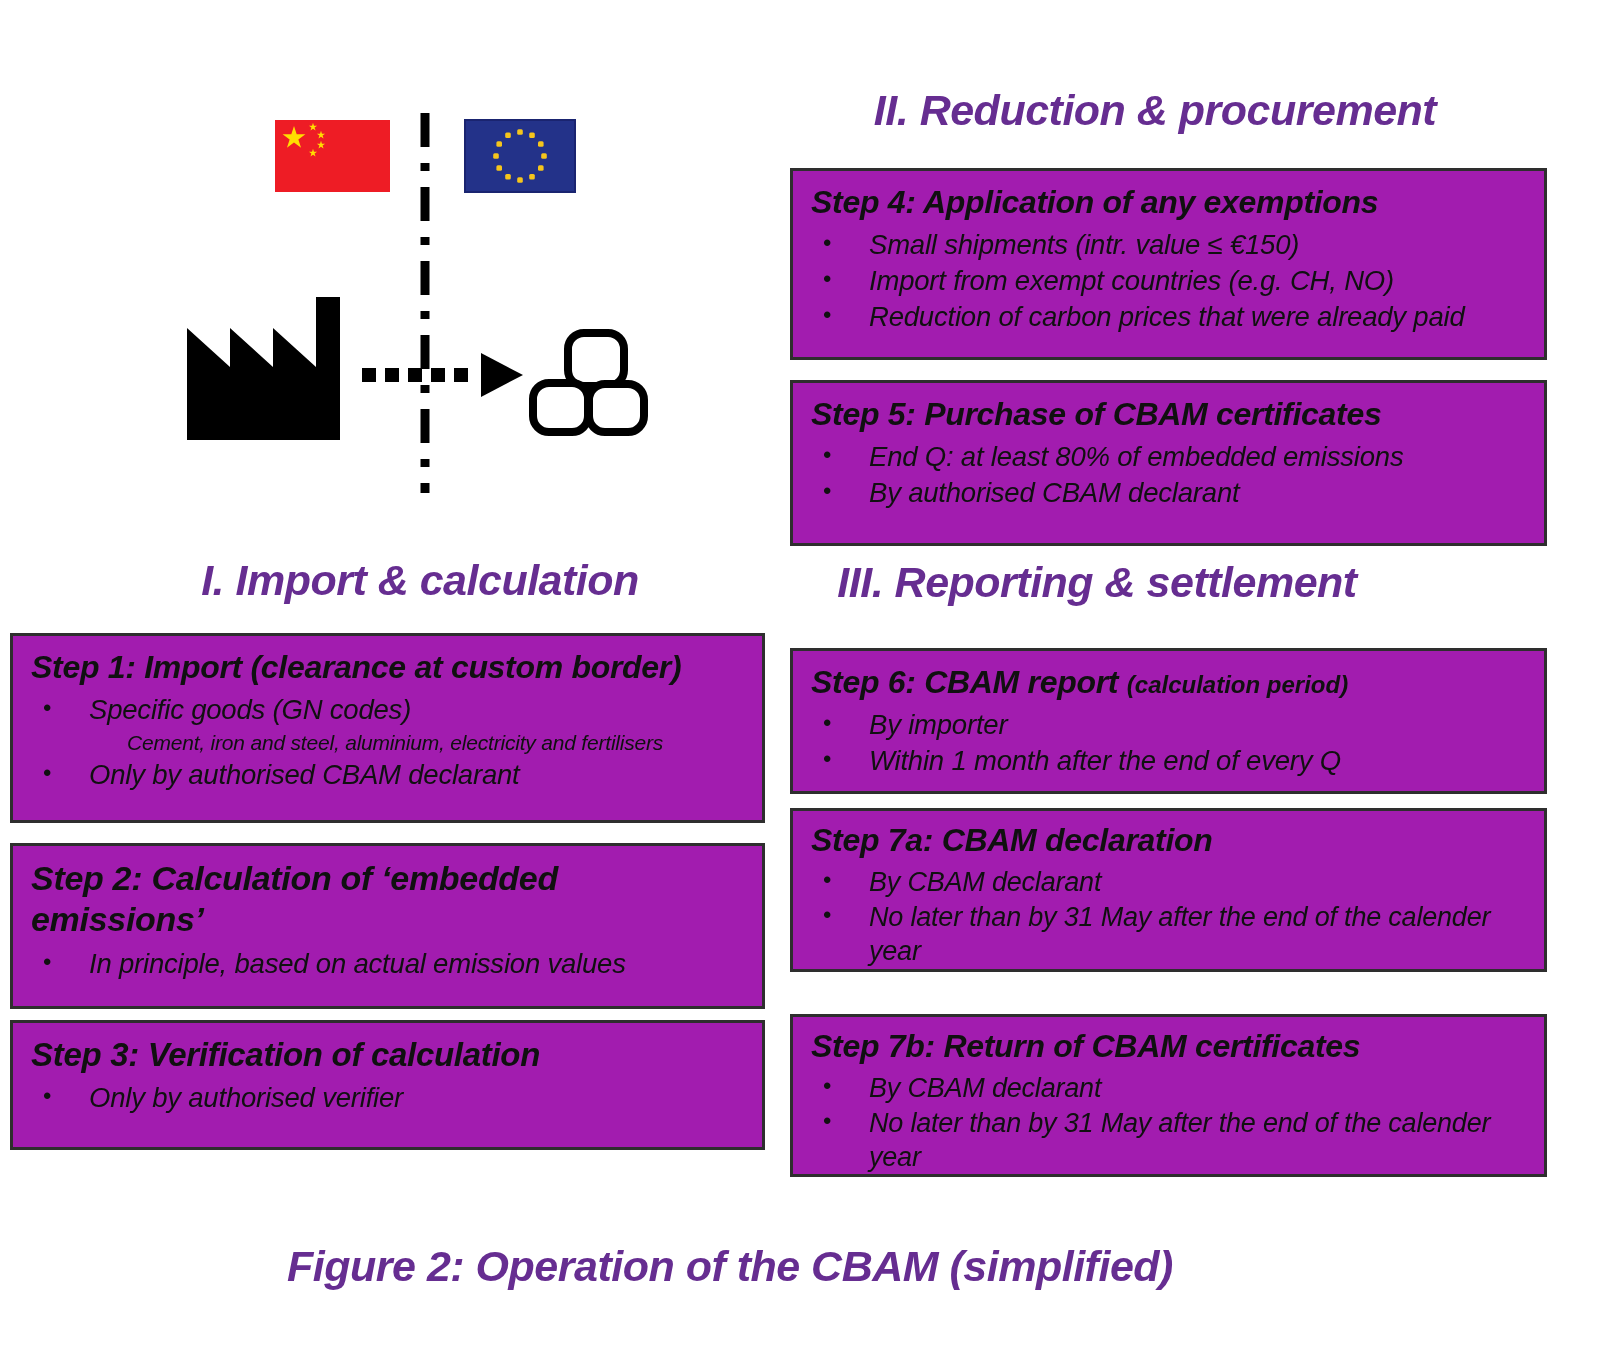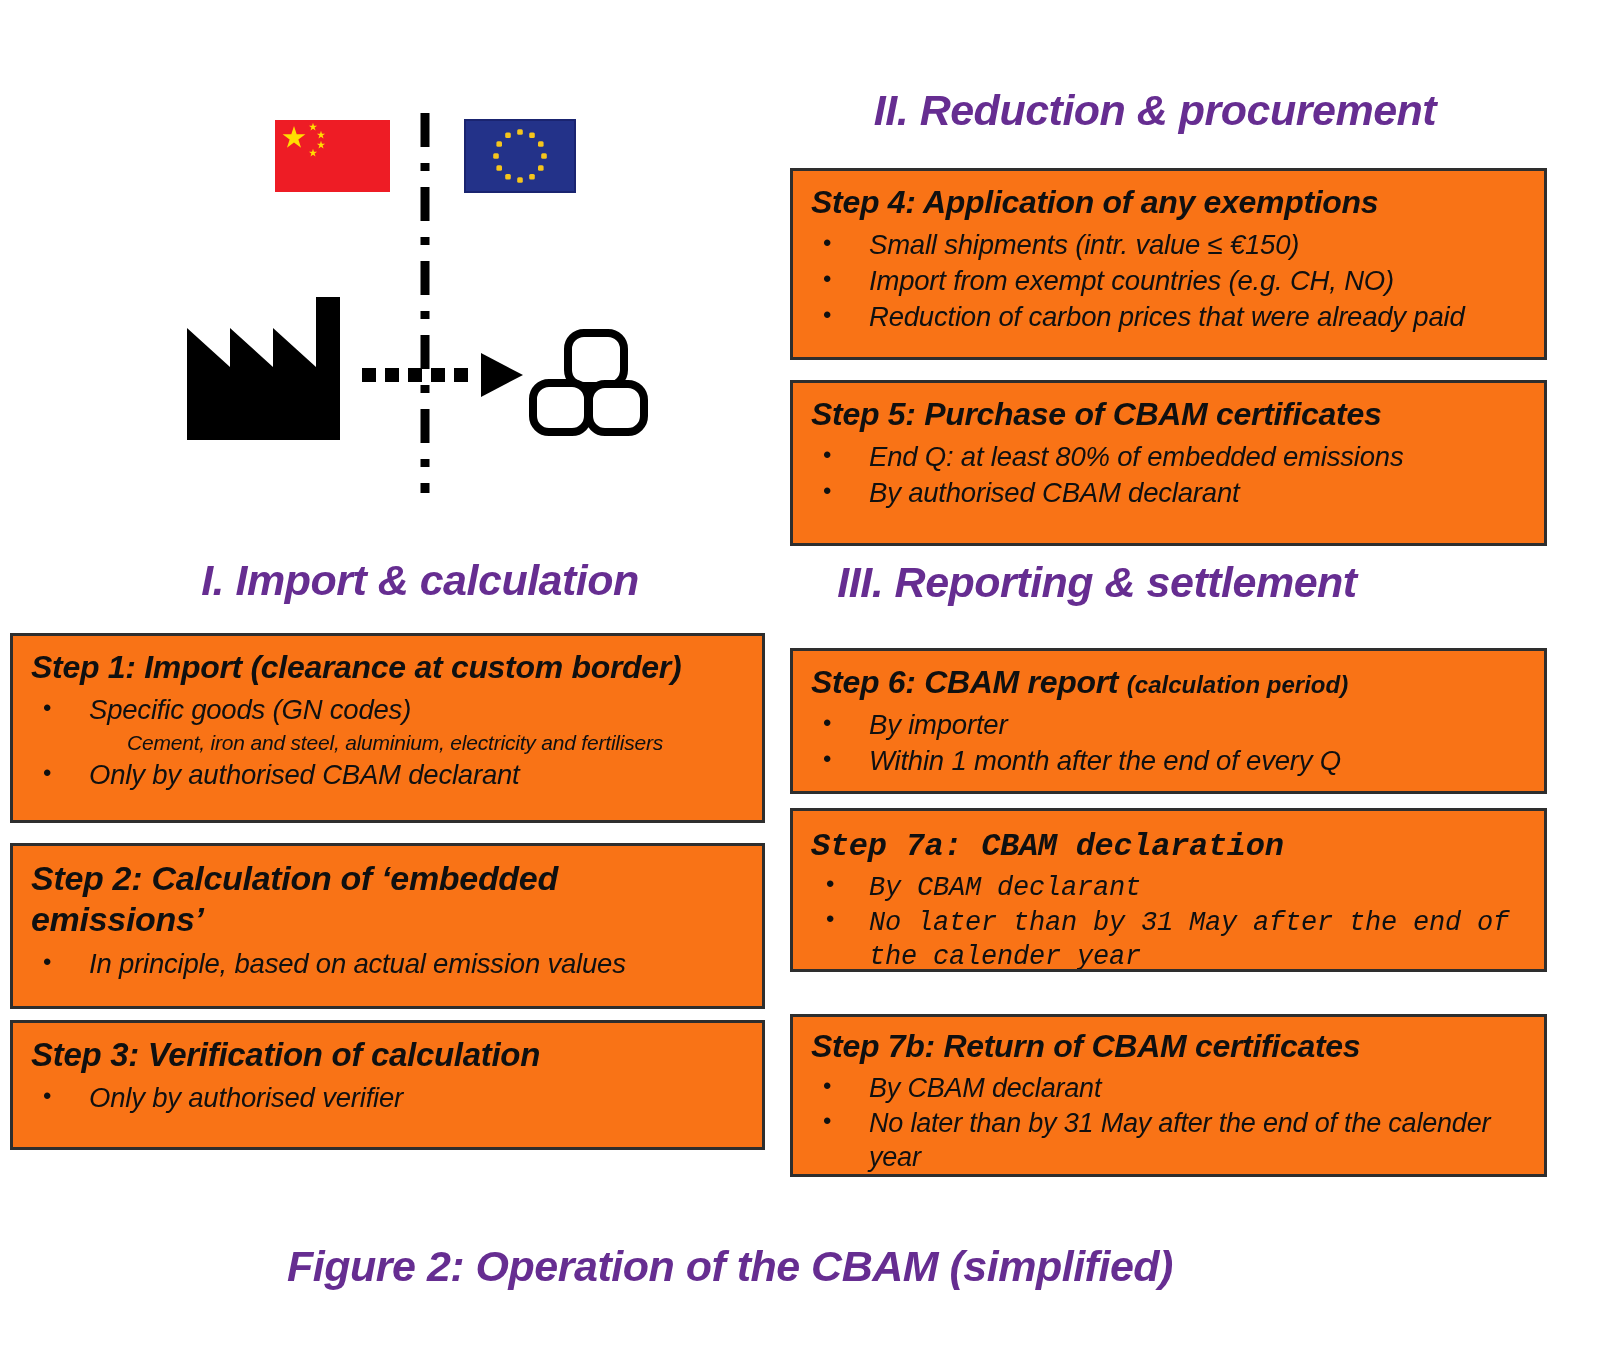--- a/index.html
+++ b/index.html
@@ -14,21 +14,21 @@
   .heading{
     position:absolute;text-align:center;
     font-style:italic;font-weight:600;
     font-size:43px;color:#662D91;letter-spacing:-0.5px;
     white-space:nowrap;
   }
   .h-i{left:0;top:556px;width:840px;}
   .h-ii{left:790px;top:86px;width:730px;}
   .h-iii{left:790px;top:558px;width:614px;}
   .stepbox{
-    position:absolute;background:#f97316;
+    position:absolute;background:#a21caf;
     border:3px solid #2e2e2e;box-sizing:border-box;
     padding:12px 16px 8px 18px;overflow:hidden;
   }
   .step-title{
     font-weight:bold;font-style:italic;
     font-size:32px;color:#101010;line-height:1.22;
     margin-bottom:5px;letter-spacing:-0.3px;
   }
   .step-title .title-suffix{font-size:24px;letter-spacing:0;}
   .narrow{max-width:630px;}
@@ -175,21 +175,21 @@
     <div class="bullet">
       <span class="dot">•</span>
       <span class="bt">By importer</span>
     </div>
     <div class="bullet">
       <span class="dot">•</span>
       <span class="bt">Within 1 month after the end of every Q</span>
     </div>
   </div>
 
-  <div class="stepbox" style="left:790px;top:808px;width:757px;height:164px;padding-top:16px;font-family:Liberation Mono, monospace;">
+  <div class="stepbox" style="left:790px;top:808px;width:757px;height:164px;padding-top:10px;">
     <div class="step-title">Step 7a: CBAM declaration</div>
     <div class="bullet" style="font-size:27px;line-height:1.28;">
       <span class="dot">•</span>
       <span class="bt">By CBAM declarant</span>
     </div>
     <div class="bullet" style="font-size:27px;line-height:1.28;">
       <span class="dot">•</span>
       <span class="bt">No later than by 31 May after the end of the calender year</span>
     </div>
   </div>

